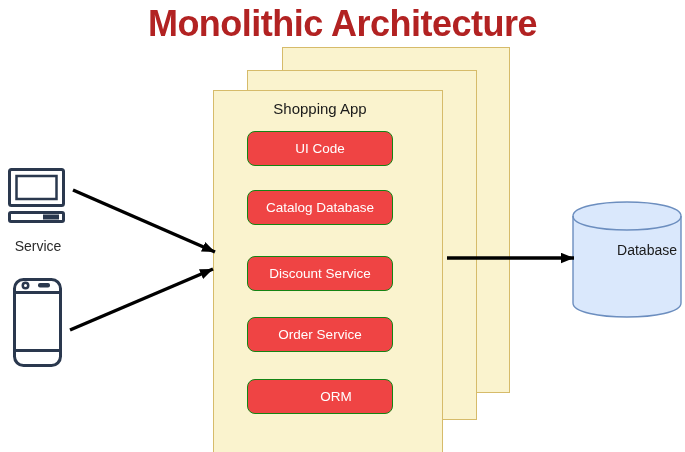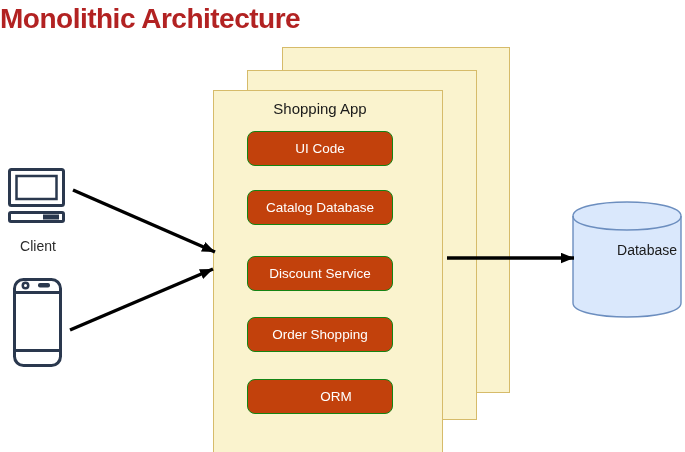--- a/index.html
+++ b/index.html
@@ -12,21 +12,22 @@
     width: 685px;
     height: 452px;
     background: #ffffff;
     overflow: hidden;
   }
   .diagram-title {
     position: absolute;
     top: 3px;
     left: 0;
     width: 685px;
-    font-size: 28px;
+    text-align: center;
+    font-size: 36px;
     font-weight: bold;
     color: #B22222;
     letter-spacing: -0.5px;
   }
   .stack-rect {
     position: absolute;
     background: #FAF3CE;
     border: 1px solid #D6BB6A;
   }
   .stack-back   { left: 282px; top: 47px; width: 228px; height: 346px; }
@@ -39,21 +40,21 @@
     width: 212px;
     text-align: center;
     font-size: 15px;
     color: #1a1a1a;
   }
   .component {
     position: absolute;
     left: 33px;
     width: 146px;
     height: 35px;
-    background: #c2410c;
+    background: #ef4444;
     border: 1px solid #148414;
     border-radius: 8px;
     color: #ffffff;
     font-size: 13.5px;
     display: flex;
     align-items: center;
     justify-content: center;
   }
   .c0 { top: 40px; }
   .c1 { top: 99px; }
@@ -92,21 +93,21 @@
   <div class="diagram-title">Monolithic Architecture</div>
 
   <div class="stack-rect stack-back"></div>
   <div class="stack-rect stack-middle"></div>
 
   <div class="stack-rect stack-front">
     <div class="app-label">Shopping App</div>
     <div class="component c0">UI Code</div>
     <div class="component c1">Catalog Database</div>
     <div class="component c2">Discount Service</div>
-    <div class="component c3">Order Shopping</div>
+    <div class="component c3">Order Service</div>
     <div class="component c4">ORM</div>
   </div>
 
   <svg class="overlay-svg" viewBox="0 0 685 452" xmlns="http://www.w3.org/2000/svg">
     <defs>
       <marker id="arrowhead" markerUnits="userSpaceOnUse" markerWidth="15" markerHeight="12" refX="13" refY="5.25" orient="auto">
         <path d="M0,0 L13,5.25 L0,10.5 Z" fill="#000000"></path>
       </marker>
     </defs>
 
@@ -128,16 +129,16 @@
     <g>
       <path d="M573 216 C573 197.3 681 197.3 681 216 L681 303 C681 321.7 573 321.7 573 303 Z" fill="#DAE8FC" stroke="#6C8EBF" stroke-width="1.4"></path>
       <path d="M573 216 C573 234.7 681 234.7 681 216" fill="none" stroke="#6C8EBF" stroke-width="1.4"></path>
     </g>
 
     <line x1="73" y1="190" x2="215" y2="252" stroke="#000000" stroke-width="3.5" marker-end="url(#arrowhead)"></line>
     <line x1="70" y1="330" x2="213" y2="269" stroke="#000000" stroke-width="3.5" marker-end="url(#arrowhead)"></line>
     <line x1="447" y1="258" x2="574" y2="258" stroke="#000000" stroke-width="3.5" marker-end="url(#arrowhead)"></line>
   </svg>
 
-  <div class="client-label">Client</div>
+  <div class="client-label">Service</div>
   <div class="database-label">Database</div>
 
 </div>
 
 </body></html>

